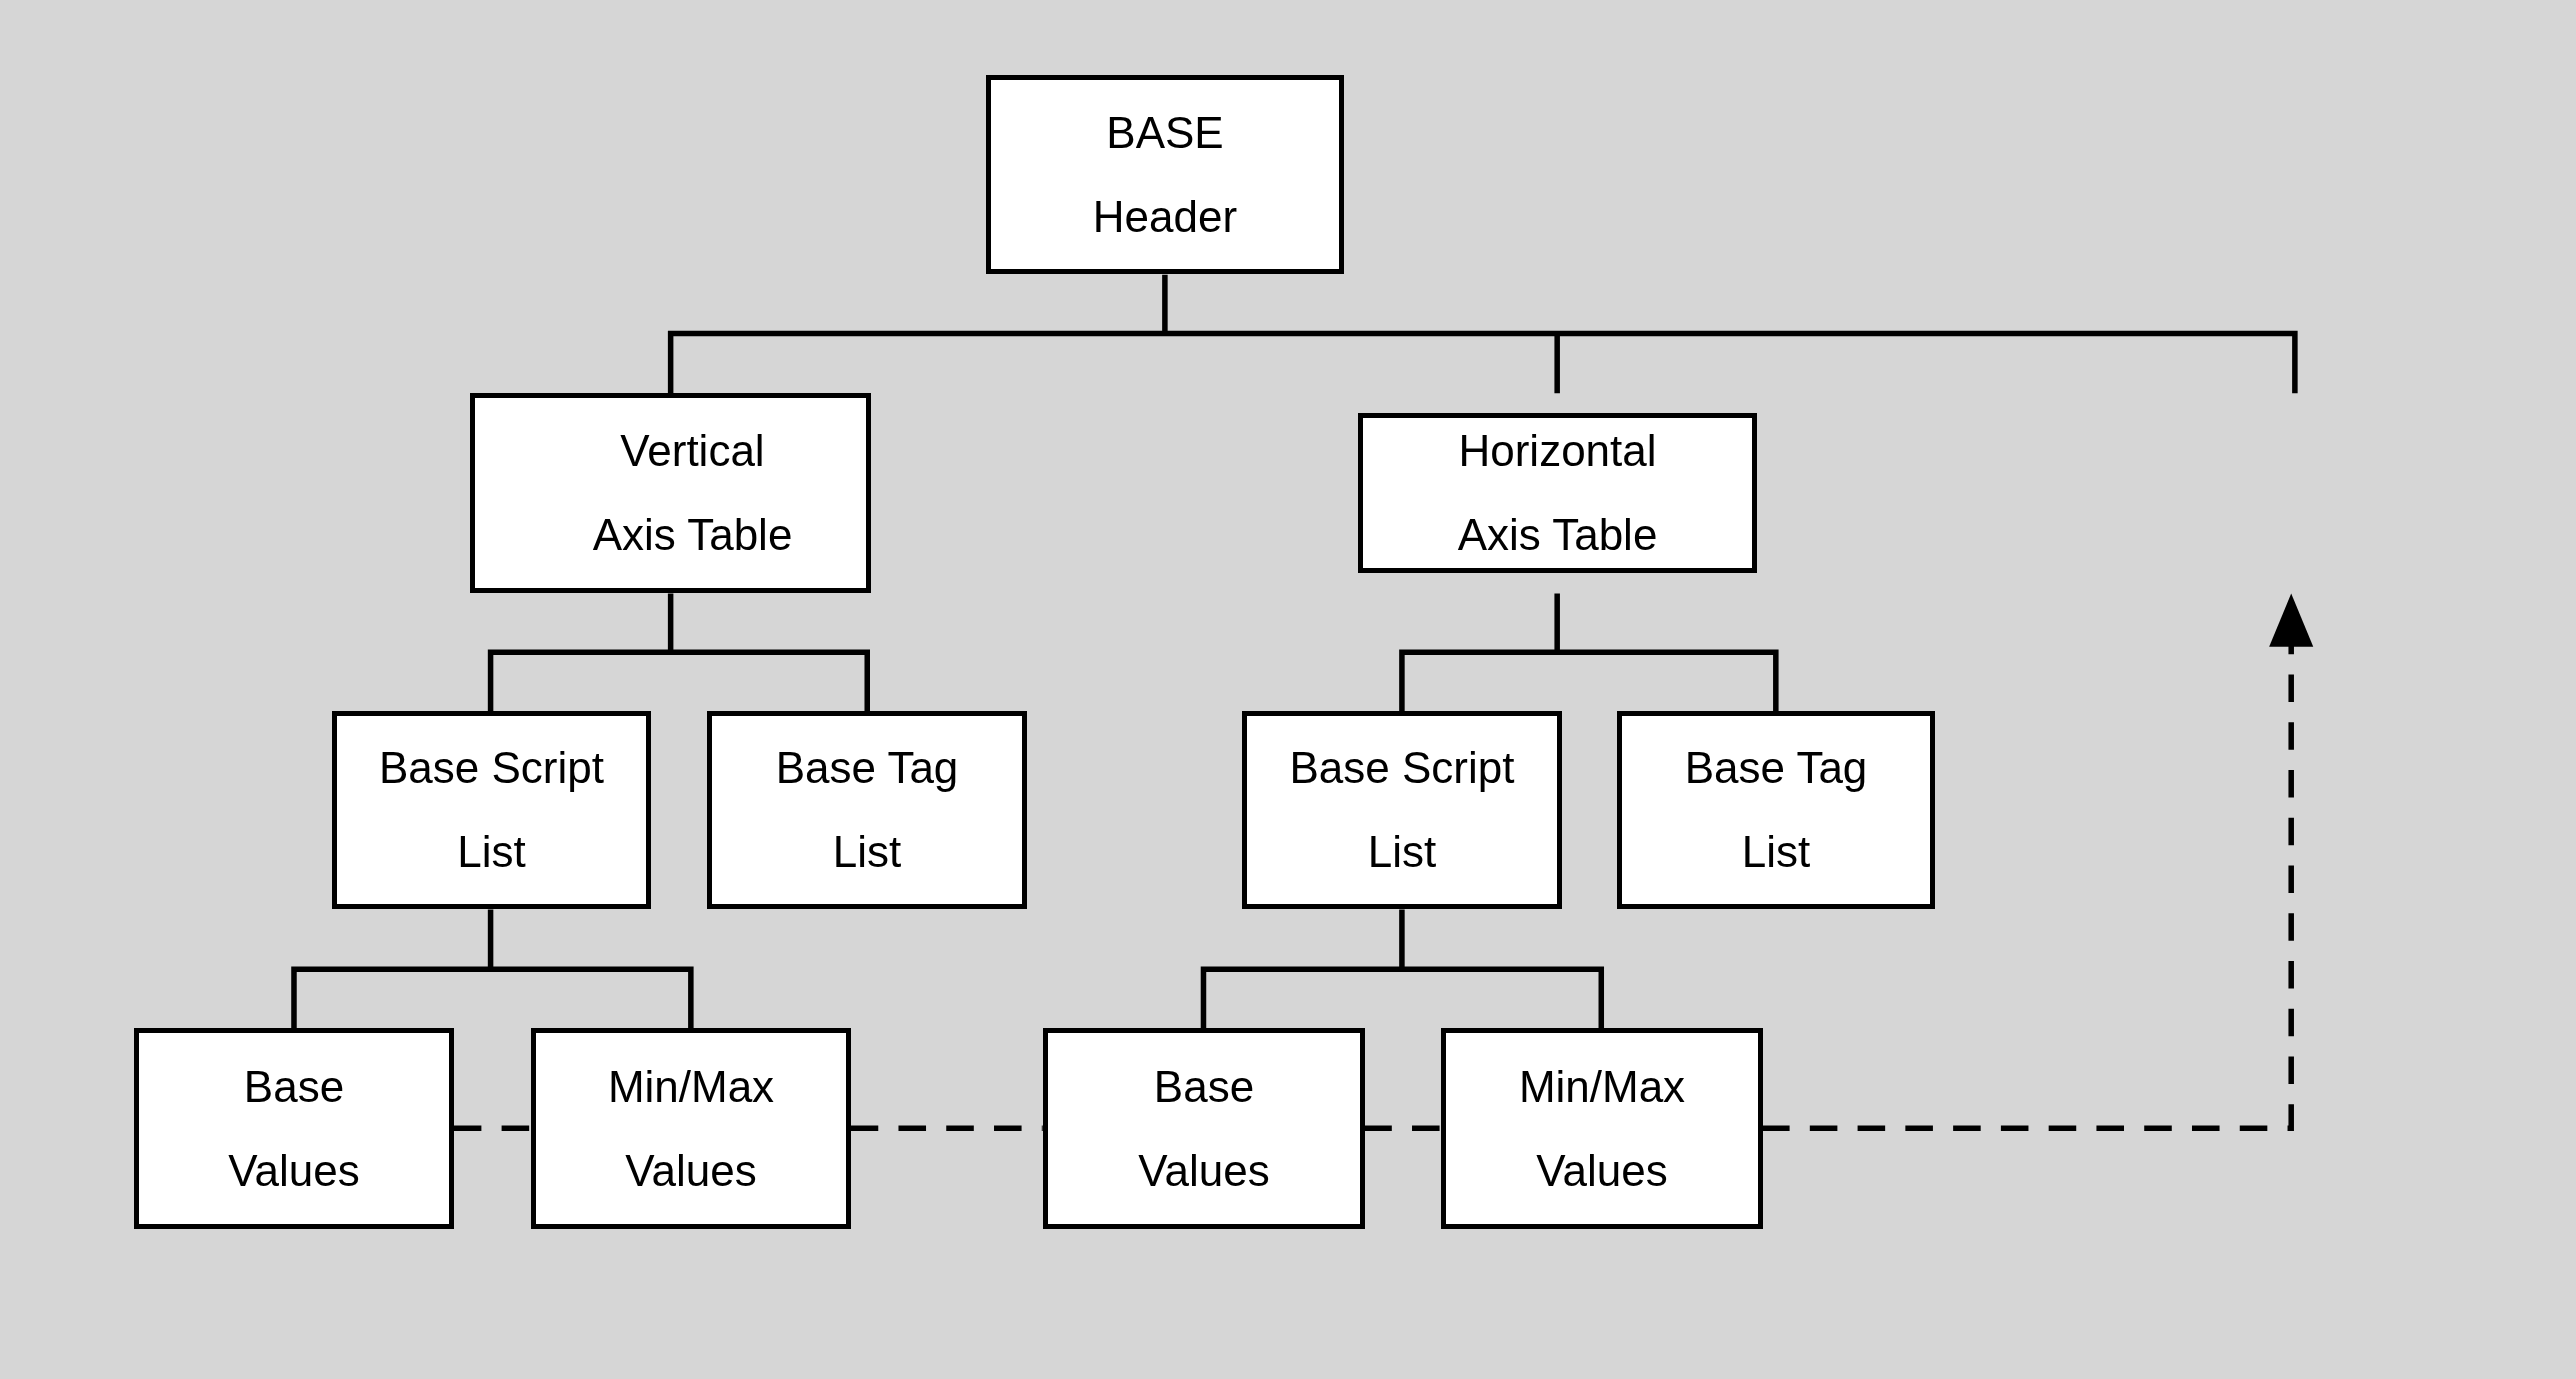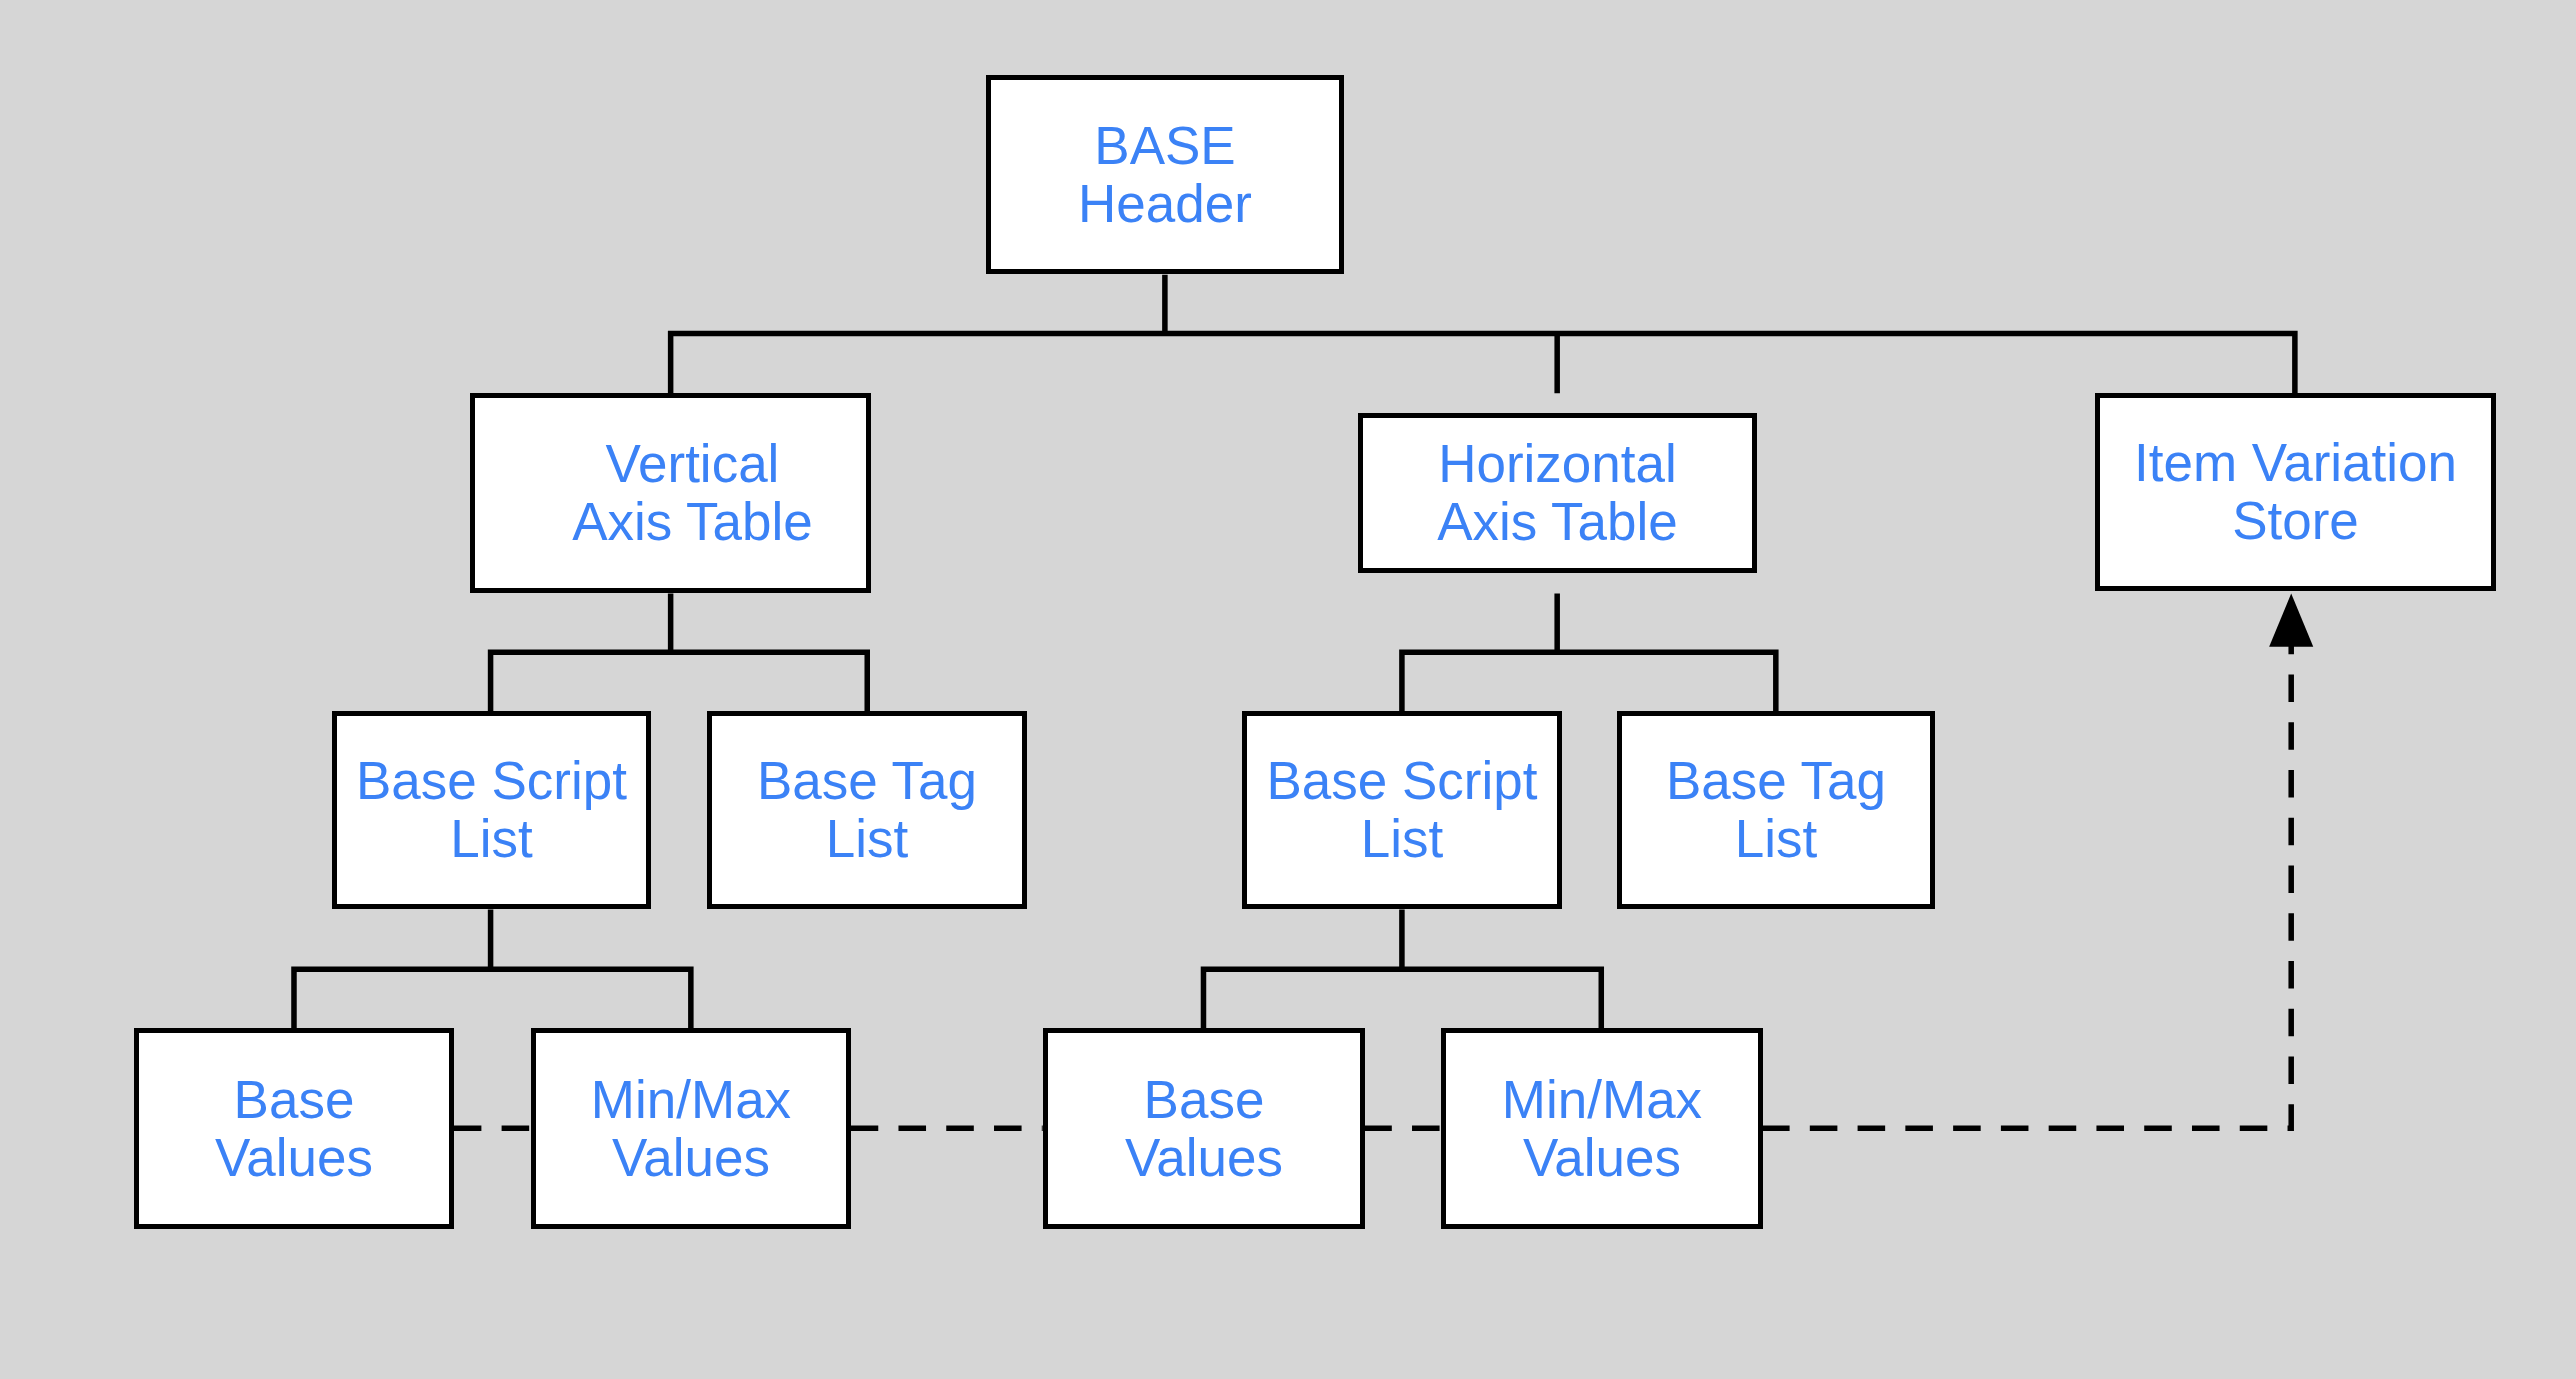--- a/index.html
+++ b/index.html
@@ -23,23 +23,23 @@
     background: #ffffff;
     border: 5.5px solid #000000;
     box-sizing: border-box;
     display: flex;
     align-items: center;
     justify-content: center;
     text-align: center;
   }
   .node-label {
     white-space: pre-line;
-    font-size: 53px;
-    line-height: 58px;
-    color: #3b82f6;
+    font-size: 44px;
+    line-height: 84px;
+    color: #000000;
   }
   
   #n-base-header        { left:986px; top:75px;   width:358px; height:199px; }
   #n-vertical-axis      { left:470px;  top:393px;  width:401px; height:200px;padding-left:44px; }
   #n-horizontal-axis    { left:1358px; top:413px;  width:399px; height:160px; }
   #n-item-variation     { left:2095px; top:393px;  width:401px; height:198px; }
   #n-base-script-left   { left:332px;  top:711px;  width:319px; height:198px; }
   #n-base-tag-left      { left:707px;  top:711px;  width:320px; height:198px; }
   #n-base-script-right  { left:1242px; top:711px;  width:320px; height:198px; }
   #n-base-tag-right     { left:1617px; top:711px;  width:318px; height:198px; }
@@ -76,24 +76,20 @@
   <div class="node" id="n-vertical-axis">
     <span class="node-label">Vertical
 Axis Table</span>
   </div>
 
   <div class="node" id="n-horizontal-axis">
     <span class="node-label">Horizontal
 Axis Table</span>
   </div>
 
-  <div class="node" id="n-item-variation">
-    <span class="node-label">Item Variation
-Store</span>
-  </div>
 
   <div class="node" id="n-base-script-left">
     <span class="node-label">Base Script
 List</span>
   </div>
 
   <div class="node" id="n-base-tag-left">
     <span class="node-label">Base Tag
 List</span>
   </div>

